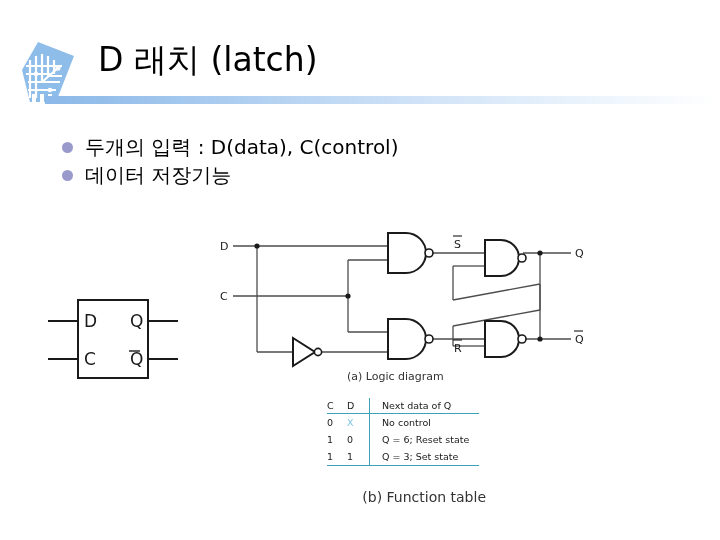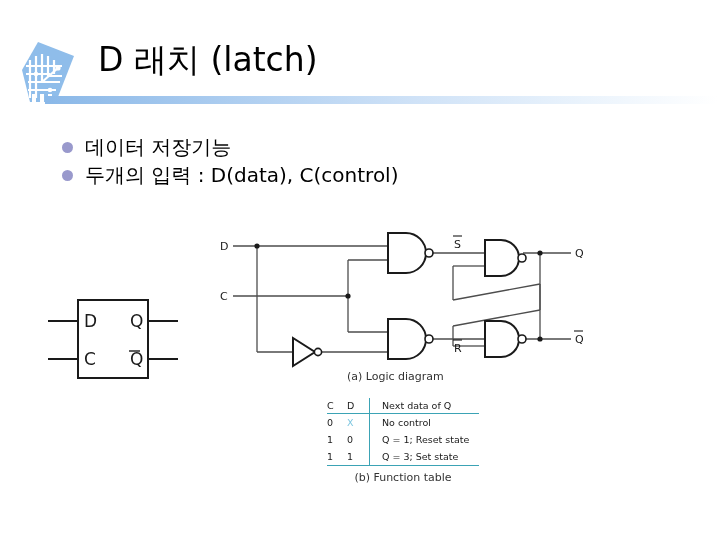--- a/index.html
+++ b/index.html
@@ -59,22 +59,22 @@
   table.fn th,table.fn td{padding:0;font-weight:normal;text-align:left;}
   table.fn th{height:15px;}
   table.fn td{height:17px;}
   .col-c{width:20px;text-align:center;}
   .col-d{width:22px;text-align:center;border-right:1px solid #3ba3b5;}
   .col-n{padding-left:12px !important;}
   .hdr-rule{border-bottom:1px solid #3ba3b5;}
   .foot-rule{border-bottom:1px solid #3ba3b5;}
   .x-val{color:#7dc6e0;}
   #table-caption{
-    margin-top:5px;text-align:center;width:166px;
-    font-family:"DejaVu Sans","Liberation Sans",sans-serif;font-size:11px;color:#333333;
+    margin-top:23px;text-align:right;width:166px;
+    font-family:"DejaVu Sans","Liberation Sans",sans-serif;font-size:14px;color:#333333;
   }
 </style>
 </head>
 <body>
 
 <div class="slide">
 
   <div id="slide-header">
 
     <div id="logo-icon">
@@ -110,25 +110,25 @@
     </div>
 
     <div id="header-divider"></div>
 
     <div id="page-title">D 래치 (latch)</div>
   </div>
 
   <div id="bullet-list">
     <div class="bullet-row">
       <span class="bullet-dot"></span>
-      <span class="bullet-text">데이터 저장기능</span>
+      <span class="bullet-text">두개의 입력 : D(data), C(control)</span>
     </div>
     <div class="bullet-row">
       <span class="bullet-dot"></span>
-      <span class="bullet-text">두개의 입력 : D(data), C(control)</span>
+      <span class="bullet-text">데이터 저장기능</span>
     </div>
   </div>
 
   <div id="block-symbol">
     <svg width="180" height="120" viewBox="0 0 180 120">
       <g stroke="#1a1a1a" stroke-width="2" fill="none">
         <rect x="48" y="20" width="70" height="78"></rect>
         <line x1="18" y1="41" x2="48" y2="41"></line>
         <line x1="18" y1="79" x2="48" y2="79"></line>
         <line x1="118" y1="41" x2="148" y2="41"></line>
@@ -241,21 +241,21 @@
       </thead>
       <tbody>
         <tr>
           <td class="col-c">0</td>
           <td class="col-d x-val">X</td>
           <td class="col-n">No control</td>
         </tr>
         <tr>
           <td class="col-c">1</td>
           <td class="col-d">0</td>
-          <td class="col-n">Q = 1; Reset state</td>
+          <td class="col-n">Q = 6; Reset state</td>
         </tr>
         <tr>
           <td class="col-c foot-rule">1</td>
           <td class="col-d foot-rule">1</td>
           <td class="col-n foot-rule">Q = 3; Set state</td>
         </tr>
       </tbody>
     </table>
     <div id="table-caption">(b) Function table</div>
   </div>

